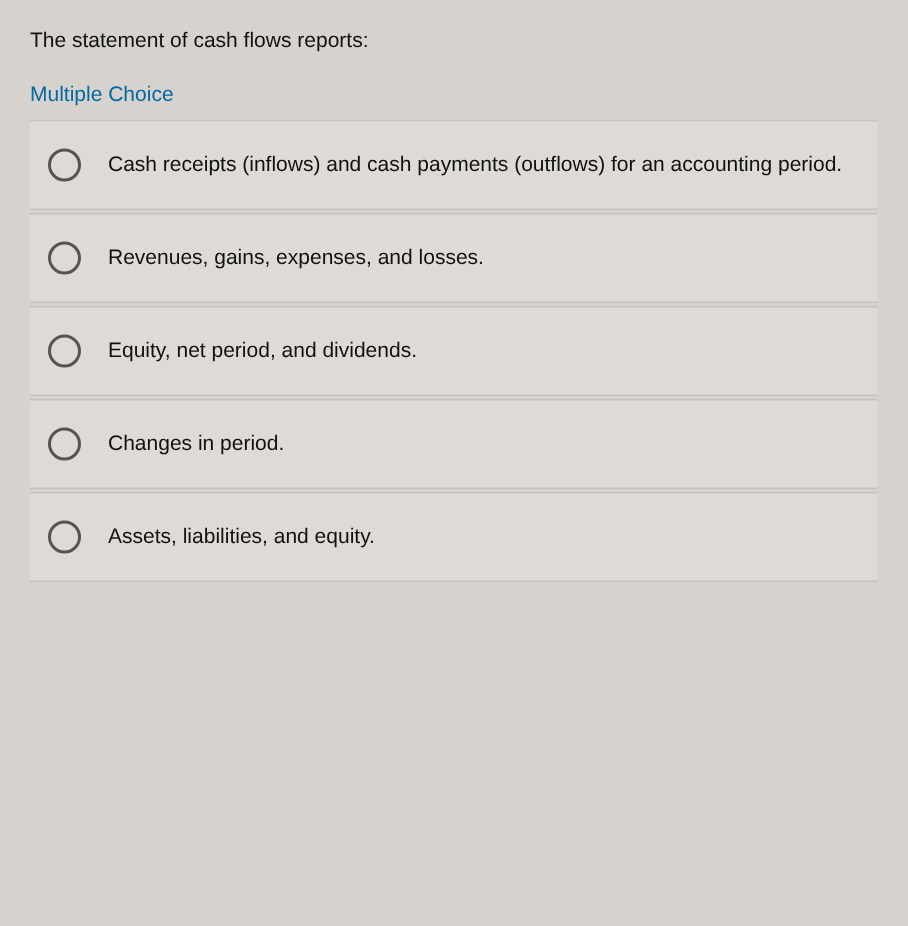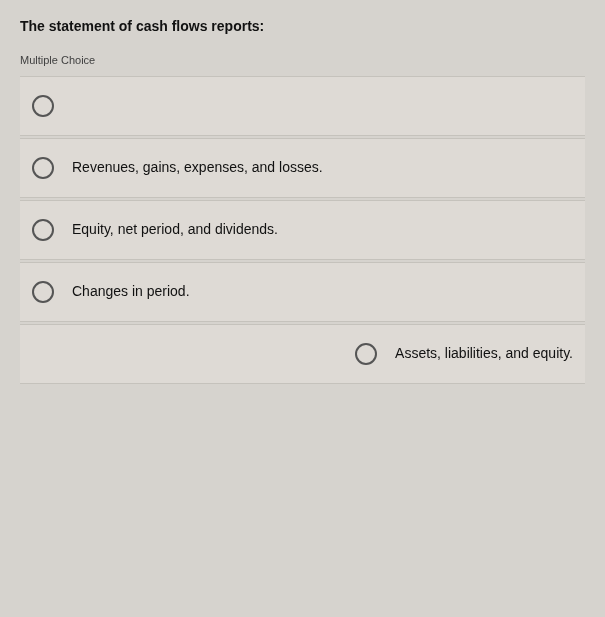--- a/index.html
+++ b/index.html
@@ -18,31 +18,30 @@
     }
 
     .question-header {
       background-color: #d6d3ce;
       padding: 18px 20px 12px 20px;
     }
 
     .question-text {
       font-size: 14px;
       color: #111;
-      font-weight: bold;
     }
 
     .multiple-choice-section {
       background-color: #d6d3ce;
       padding: 0 20px;
     }
 
     .multiple-choice-label {
-      font-size: 11px;
-      color: #404040;
+      font-size: 14px;
+      color: #0369a1;
       padding: 8px 0 10px 0;
     }
 
     .options-list {
       display: flex;
       flex-direction: column;
       gap: 0;
     }
 
     .option-row {
@@ -51,21 +50,20 @@
       background-color: #dedad5;
       border-top: 1px solid #c5c2bc;
       border-bottom: 1px solid #c5c2bc;
       padding: 18px 12px;
       cursor: pointer;
       margin-bottom: 2px;
     }
 
     .option-row:last-child {
       margin-bottom: 0;
-      justify-content: flex-end;
     }
 
     .radio-circle {
       width: 22px;
       height: 22px;
       border-radius: 50%;
       border: 2px solid #555;
       background-color: transparent;
       flex-shrink: 0;
       margin-right: 18px;
@@ -84,20 +82,21 @@
 <div class="question-header">
   <p class="question-text">The statement of cash flows reports:</p>
 </div>
 
 <div class="multiple-choice-section">
   <div class="multiple-choice-label">Multiple Choice</div>
 
   <div class="options-list">
   <div class="option-row">
         <span class="radio-circle"></span>
+        <span class="option-text">Cash receipts (inflows) and cash payments (outflows) for an accounting period.</span>
       </div>
       <div class="option-row">
         <span class="radio-circle"></span>
         <span class="option-text">Revenues, gains, expenses, and losses.</span>
       </div>
       <div class="option-row">
         <span class="radio-circle"></span>
         <span class="option-text">Equity, net period, and dividends.</span>
       </div>
       <div class="option-row">

